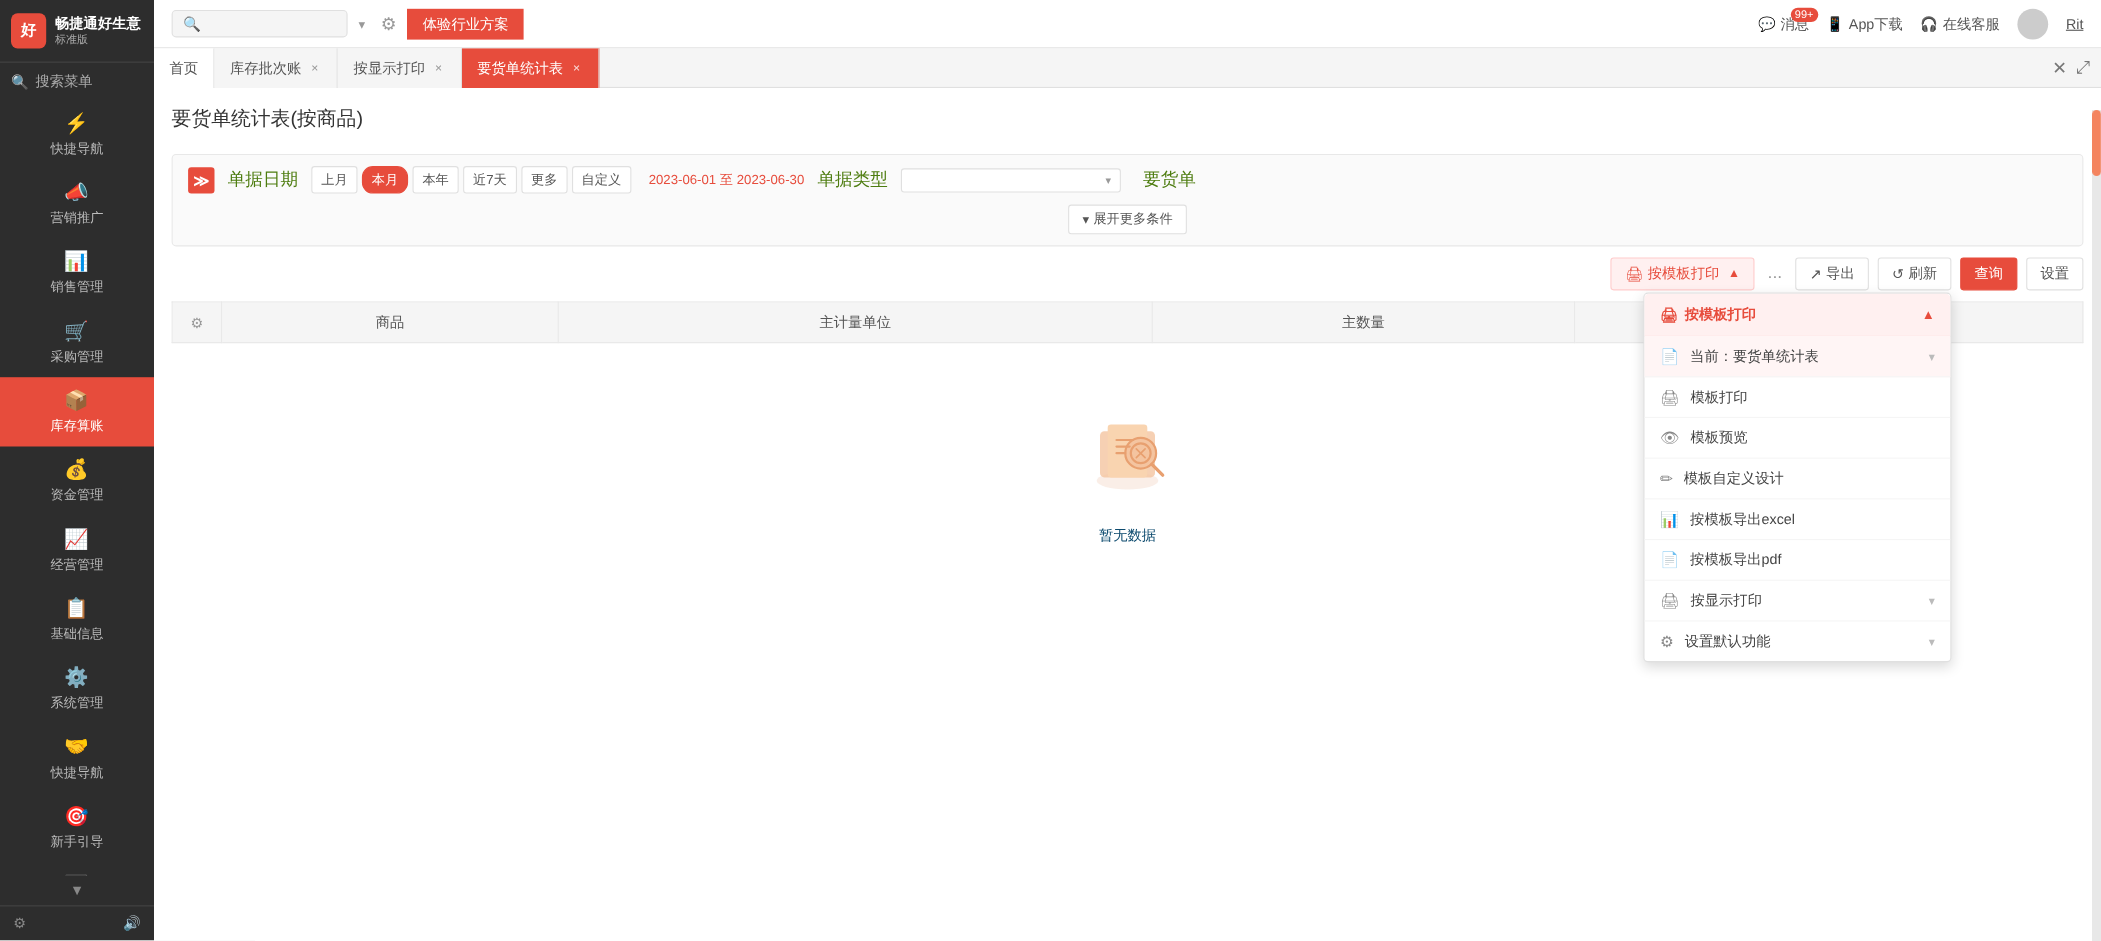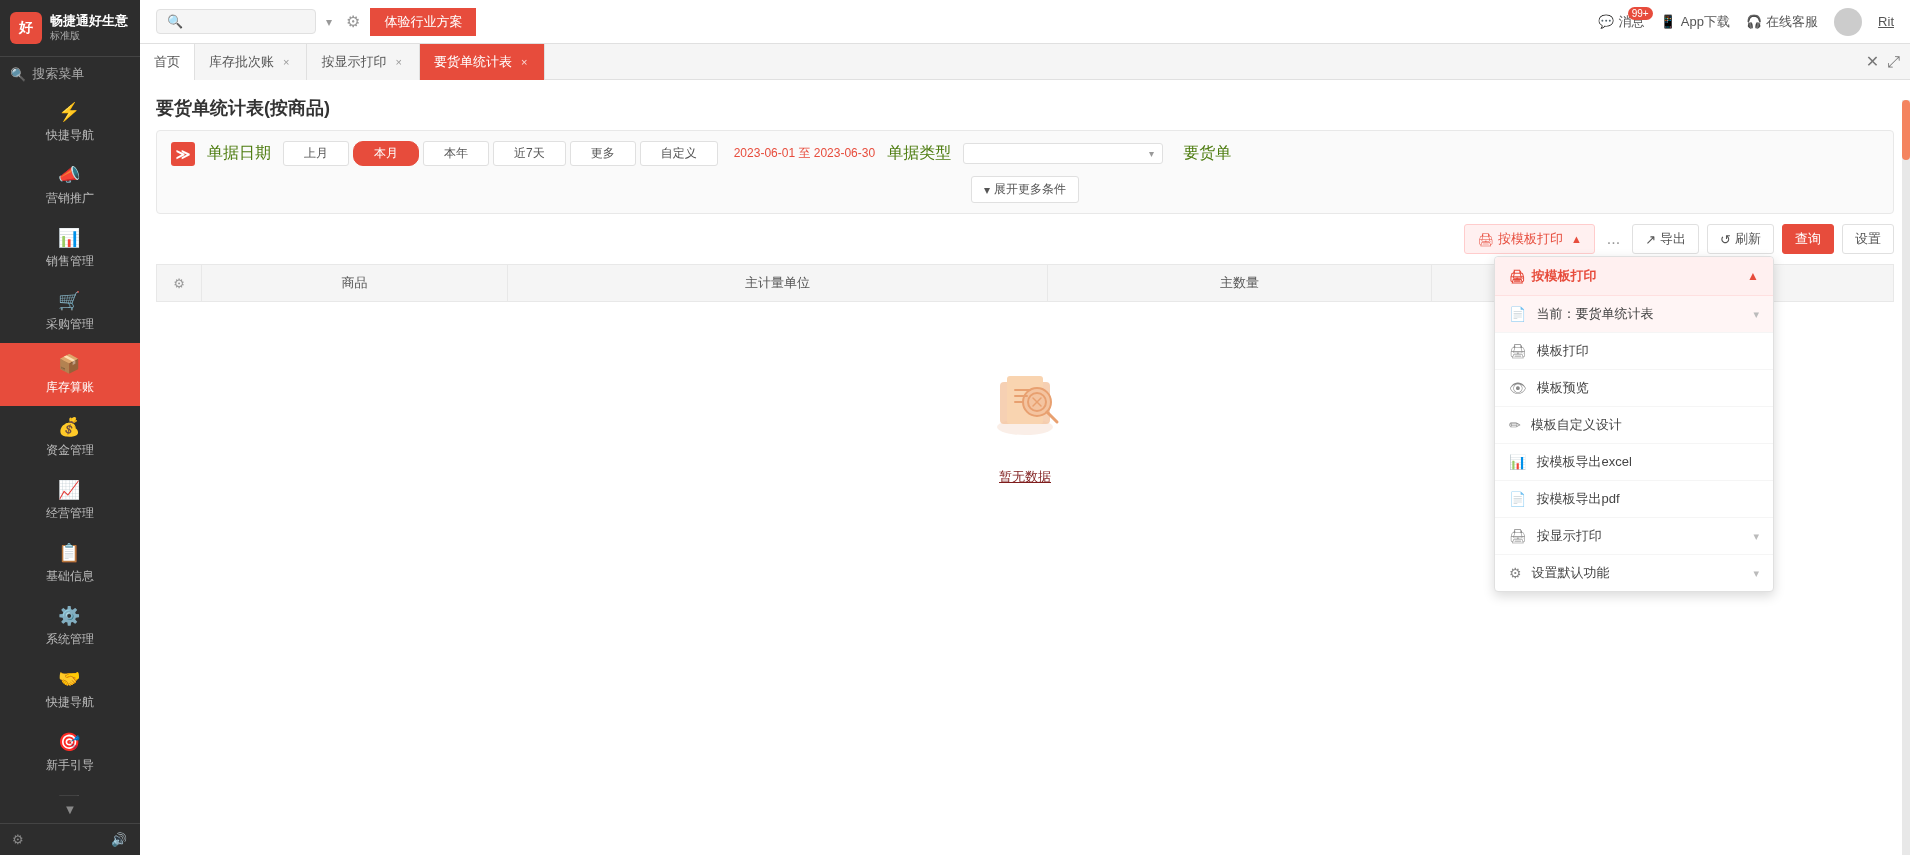--- a/index.html
+++ b/index.html
@@ -217,23 +217,23 @@
     
     .page-content {
       flex: 1;
       padding: 16px;
       overflow: auto;
       background: white;
       position: relative;
     }
     .page-title {
       font-size: 18px;
-      font-weight: bold;
+      font-weight: normal;
       color: #333;
-      margin-bottom: 10px;
+      margin-bottom: 20px;
     }
 
     
     .filter-bar {
       background: #fafafa;
       border: 1px solid #e8e8e8;
       border-radius: 4px;
       padding: 10px 14px;
       margin-bottom: 10px;
     }
@@ -253,21 +253,21 @@
       display: flex;
       align-items: center;
       justify-content: center;
       cursor: pointer;
       font-size: 14px;
       font-weight: bold;
     }
     .filter-label { color: #4d7c0f; font-size: 16px; white-space: nowrap; }
     .date-btns { display: flex; align-items: center; gap: 4px; }
     .date-btn {
-      padding: 3px 20px;
+      padding: 3px 8px;
       border: 1px solid #e0e0e0;
       border-radius: 3px;
       background: white;
       color: #555;
       font-size: 12px;
       cursor: pointer;
     }
     .date-btn.active {
       background: #e74c3c;
       color: white;
@@ -362,21 +362,21 @@
       align-items: center;
       justify-content: center;
       padding: 60px 0;
       color: #999;
     }
     .empty-icon {
       font-size: 60px;
       margin-bottom: 12px;
       color: #f0c4a0;
     }
-    .empty-text { font-size: 13px; color: #7f1d1d; text-decoration: underline; }
+    .empty-text { font-size: 13px; color: #0c4a6e; }
     .print-dropdown {
       position: absolute;
       top: 32px;
       right: 120px;
       background: white;
       border: 1px solid #e0e0e0;
       border-radius: 4px;
       box-shadow: 0 4px 12px rgba(0,0,0,0.15);
       z-index: 200;
       width: 280px;

